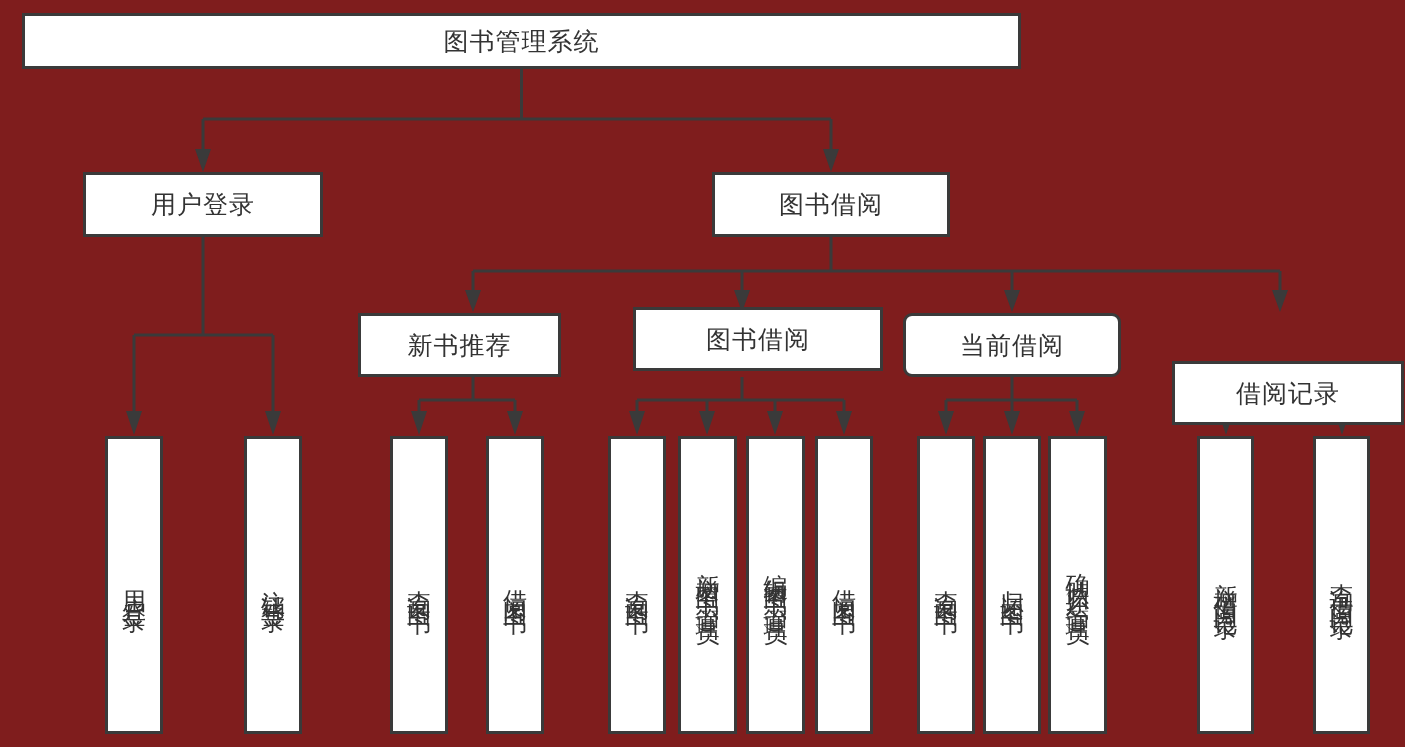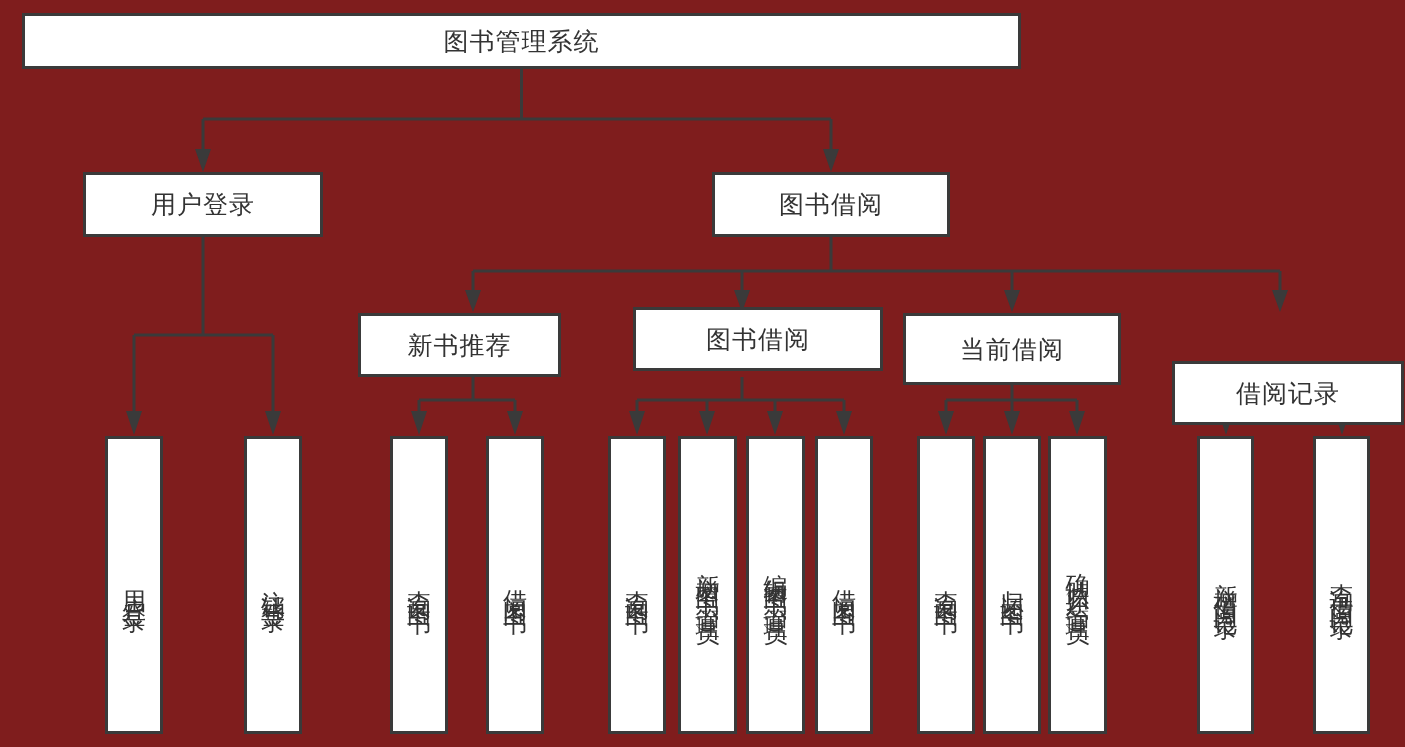--- a/index.html
+++ b/index.html
@@ -142,21 +142,21 @@
     </g>
   </svg>
 
   <div class="box" style="left:22px; top:13px; width:999px; height:56px;">图书管理系统</div>
 
   <div class="box" style="left:83px; top:172px; width:240px; height:65px;">用户登录</div>
   <div class="box" style="left:712px; top:172px; width:238px; height:65px;">图书借阅</div>
 
   <div class="box" style="left:358px; top:313px; width:203px; height:64px;">新书推荐</div>
   <div class="box" style="left:633px; top:307px; width:250px; height:64px;">图书借阅</div>
-  <div class="box" style="left:903px; top:313px; width:218px; height:72px;">当前借阅</div>
+  <div class="box" style="left:903px; top:313px; width:218px; height:64px;border-radius:9px;">当前借阅</div>
   <div class="box" style="left:1172px; top:313px; width:232px; height:64px;margin-top:48px;">借阅记录</div>
 
   <div class="box leaf" style="left:105px; top:436px; width:58px; height:298px;">
     <span class="vtext">用户登录</span>
   </div>
   <div class="box leaf" style="left:244px; top:436px; width:58px; height:298px;">
     <span class="vtext">注销登录</span>
   </div>
 
   <div class="box leaf" style="left:390px; top:436px; width:58px; height:298px;">

